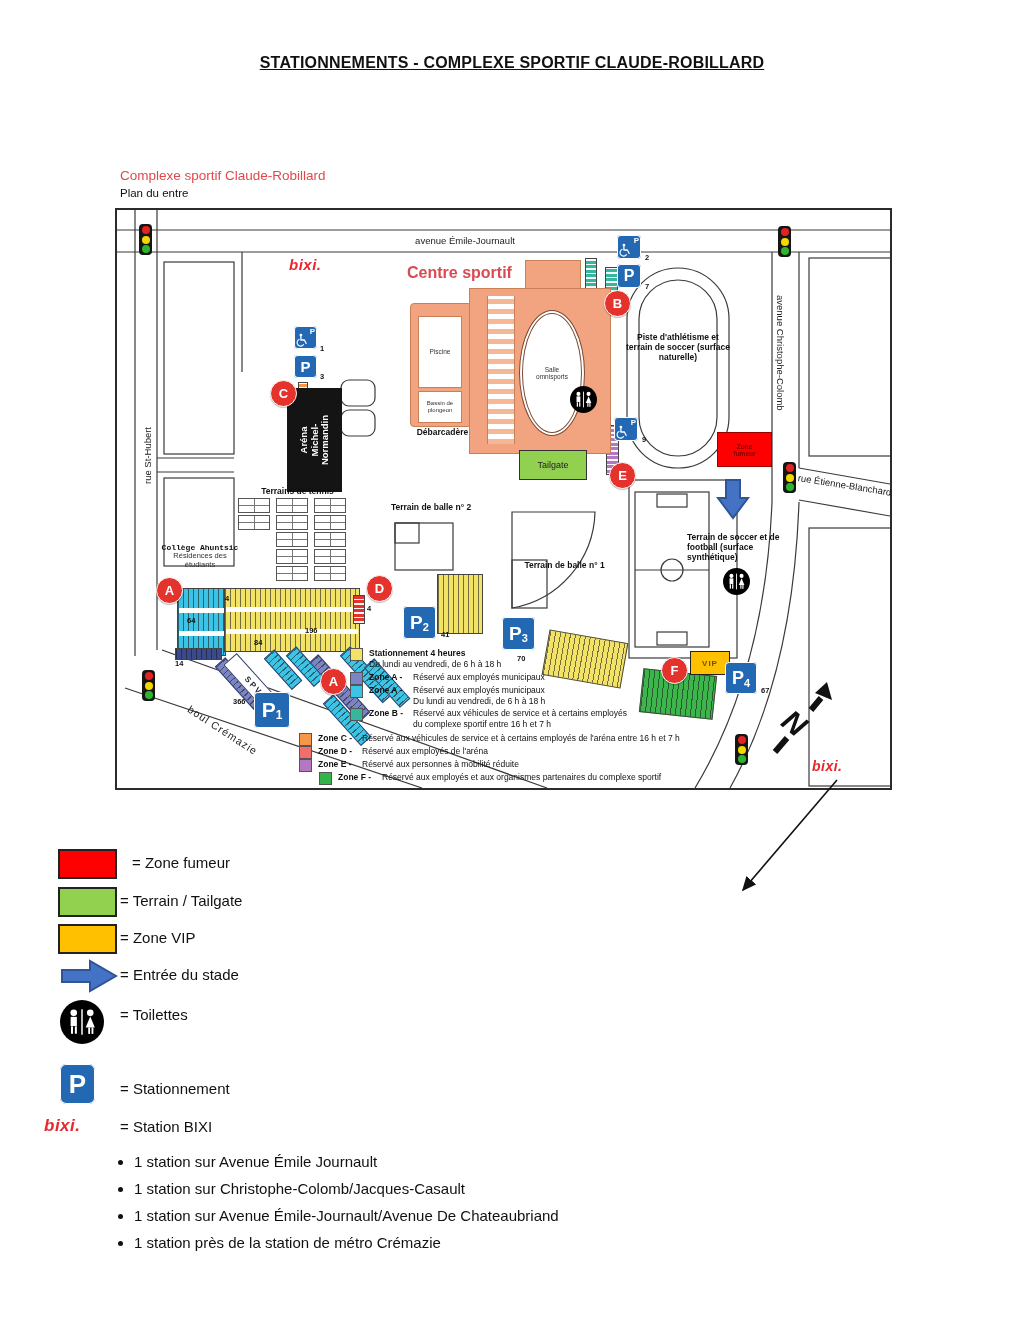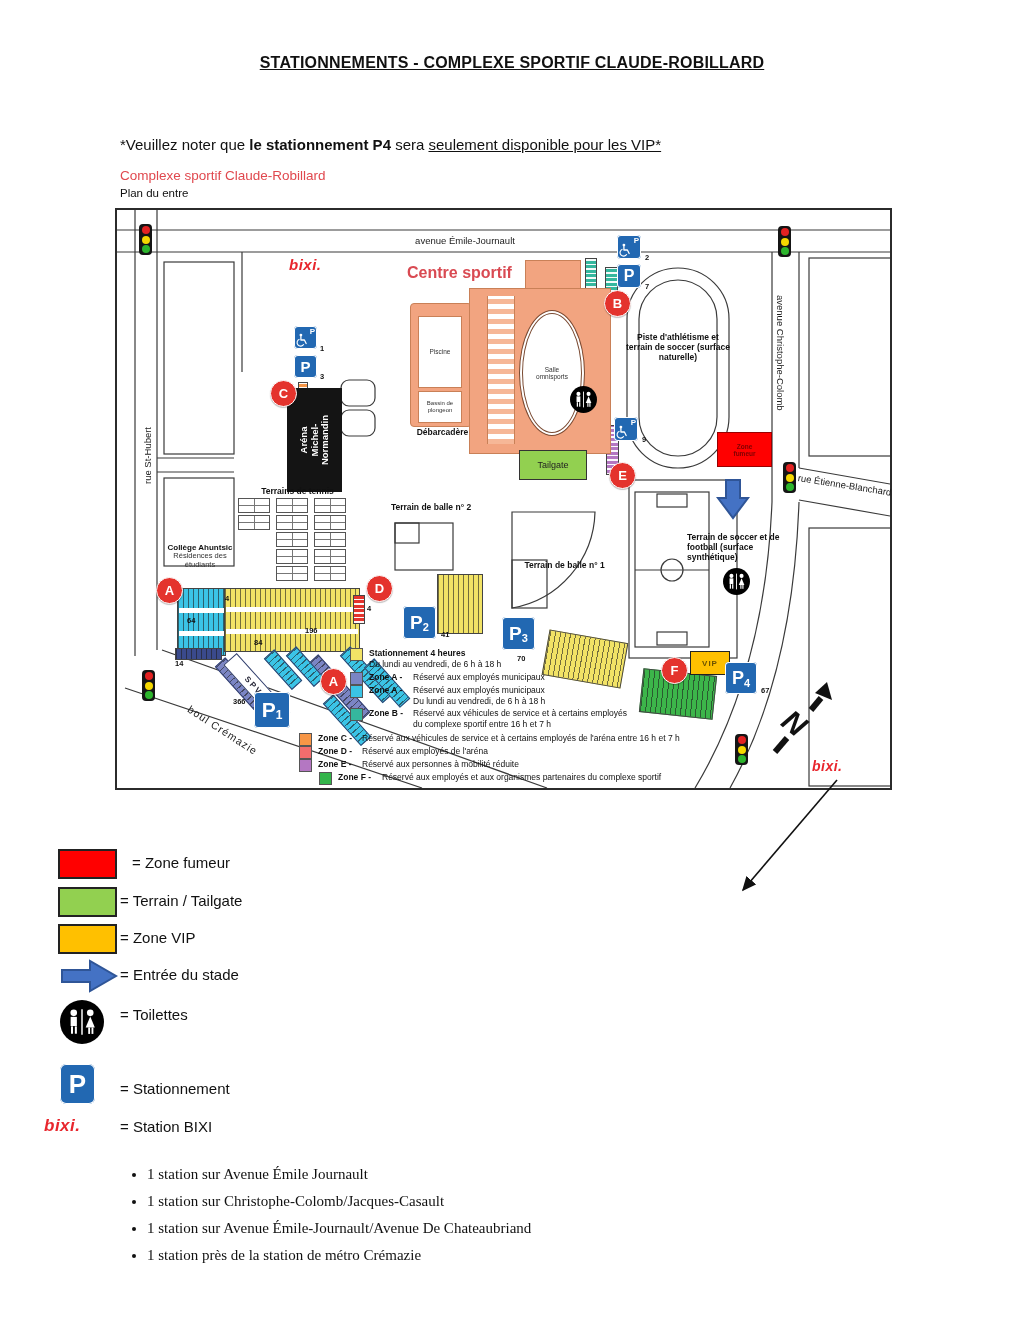--- a/index.html
+++ b/index.html
@@ -34,30 +34,29 @@
   .sbar{position:absolute;height:12px;border:1px solid #33406e;transform-origin:left center;}
   .bixi{font-weight:bold;font-style:italic;color:#E8262D;letter-spacing:.5px;white-space:nowrap;}
   .mlr{position:absolute;display:flex;align-items:flex-start;font-size:8.5px;line-height:11px;}
   .mlr .sw{width:11px;height:11px;border:1px solid #555;flex:none;margin-right:6px;}
   .mlr .zt{font-weight:bold;flex:none;width:44px;}
   .mlr b{font-weight:bold;}
   
   .lg-label{font-size:15px;color:#111;}
   .lg-swatch{width:55px;height:26px;border:2px solid #222;}
   #bullets{left:95px;top:1150px;width:700px;}
-  #bullets ul{margin:16px;padding-left:36px;font-family:Liberation Serif, serif;}
+  #bullets ul{margin:3px;padding-left:36px;}
   #bullets li{font-size:15px;margin-bottom:10px;}
 </style>
 </head>
 <body>
 
 <div id="page">
 
   <div class="abs" id="doc-title">STATIONNEMENTS - COMPLEXE SPORTIF CLAUDE-ROBILLARD</div>
-  <div class="abs" id="note"><span>*Veuillez noter que </span><span class="nb">le stationnement P4</span><span> sera </span><span class="nu">seulement disponible pour les VIP*</span></div>
   <div class="abs" id="map-title">Complexe sportif Claude-Robillard</div>
   <div class="abs" id="map-subtitle">Plan du entre</div>
 
   <div class="abs" id="map">
 
     <svg class="abs" width="773" height="578" style="left:0;top:0" fill="none" stroke="#3a3a3a" stroke-width="1.2">
       <path d="M0,20 H773 M0,42 H773"></path>
       <path d="M18,0 V446 M40,0 V440"></path>
       <path d="M40,248 H117 M40,262 H117"></path>
       <path d="M45,440 L430,578 M8,478 L305,578"></path>
@@ -164,21 +163,21 @@
         <span style="font-size:8px;font-weight:bold;color:#6b5200;letter-spacing:1px;">VIP</span>
       </div>
 
     <div class="abs mlabel" style="left:508px;top:122px;width:106px;">Piste d'athlétisme et terrain de soccer (surface naturelle)</div>
     <div class="abs mlabel" style="left:570px;top:322px;width:108px;text-align:left;">Terrain de soccer et de football (surface synthétique)</div>
     <div class="abs mlabel" style="left:400px;top:350px;width:95px;">Terrain de balle n° 1</div>
     <div class="abs mlabel" style="left:268px;top:292px;width:92px;">Terrain de balle n° 2</div>
     <div class="abs mlabel" style="left:133px;top:276px;width:95px;">Terrains de tennis</div>
     <div class="abs mlabel" style="left:283px;top:217px;width:85px;">Débarcadère</div>
     <div class="abs" style="left:37px;top:333px;width:92px;text-align:center;">
-      <div class="mlabel" style="font-size:8px;">Collège Ahuntsic</div>
+      <div class="mlabel" style="font-size:8px;font-family:Liberation Mono, monospace;">Collège Ahuntsic</div>
       <div class="tiny" style="font-size:7.5px;width:60px;margin:0 auto;">Résidences des étudiants</div>
     </div>
     <div class="abs bixi" style="left:172px;top:46px;font-size:15px;">bixi.</div>
     <div class="abs bixi" style="left:695px;top:548px;font-size:14px;">bixi.</div>
     <div class="abs" style="left:290px;top:54px;font-size:16px;font-weight:bold;color:#D94A52;">Centre sportif</div>
 
     <div class="abs street" style="left:268px;top:25px;width:160px;text-align:center;">avenue Émile-Journault</div>
     <div class="abs street" style="left:-6px;top:240px;width:72px;text-align:center;transform:rotate(-90deg);">rue St-Hubert</div>
     <div class="abs street" style="left:658px;top:85px;writing-mode:vertical-rl;height:180px;">avenue Christophe-Colomb</div>
     <div class="abs street" style="left:681px;top:262px;transform:rotate(9deg);transform-origin:left center;">rue Étienne-Blanchard</div>

